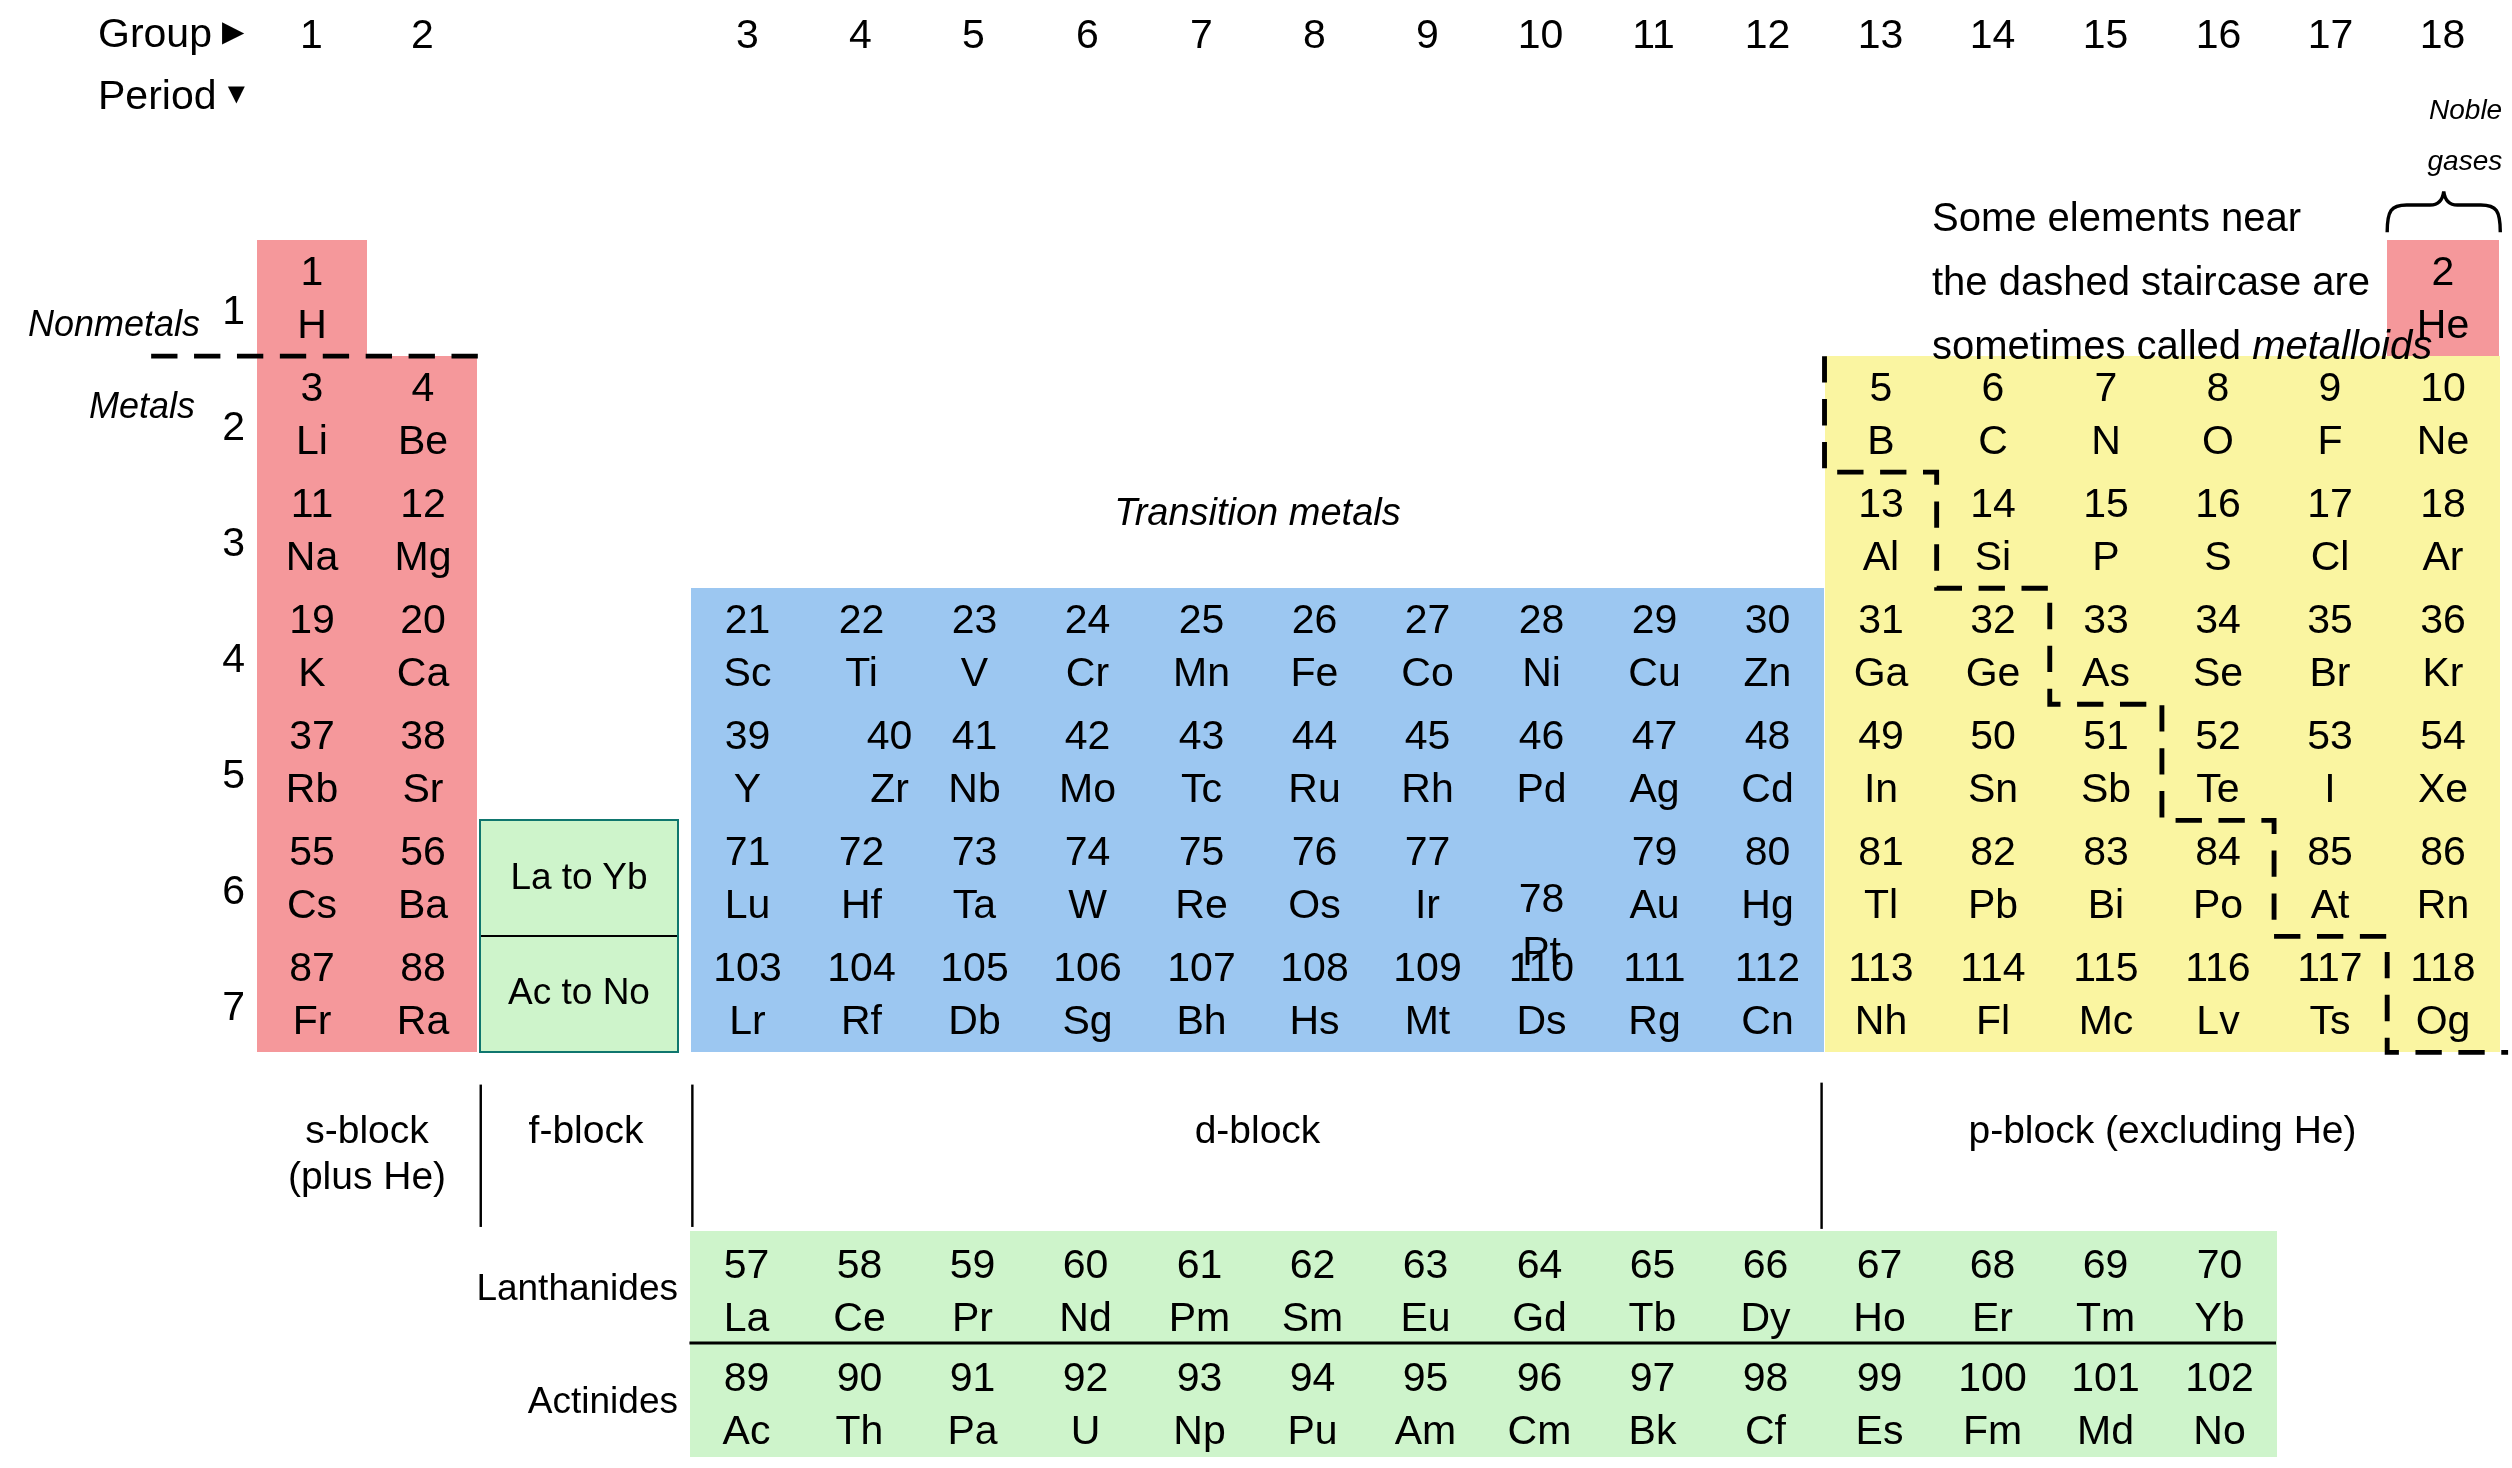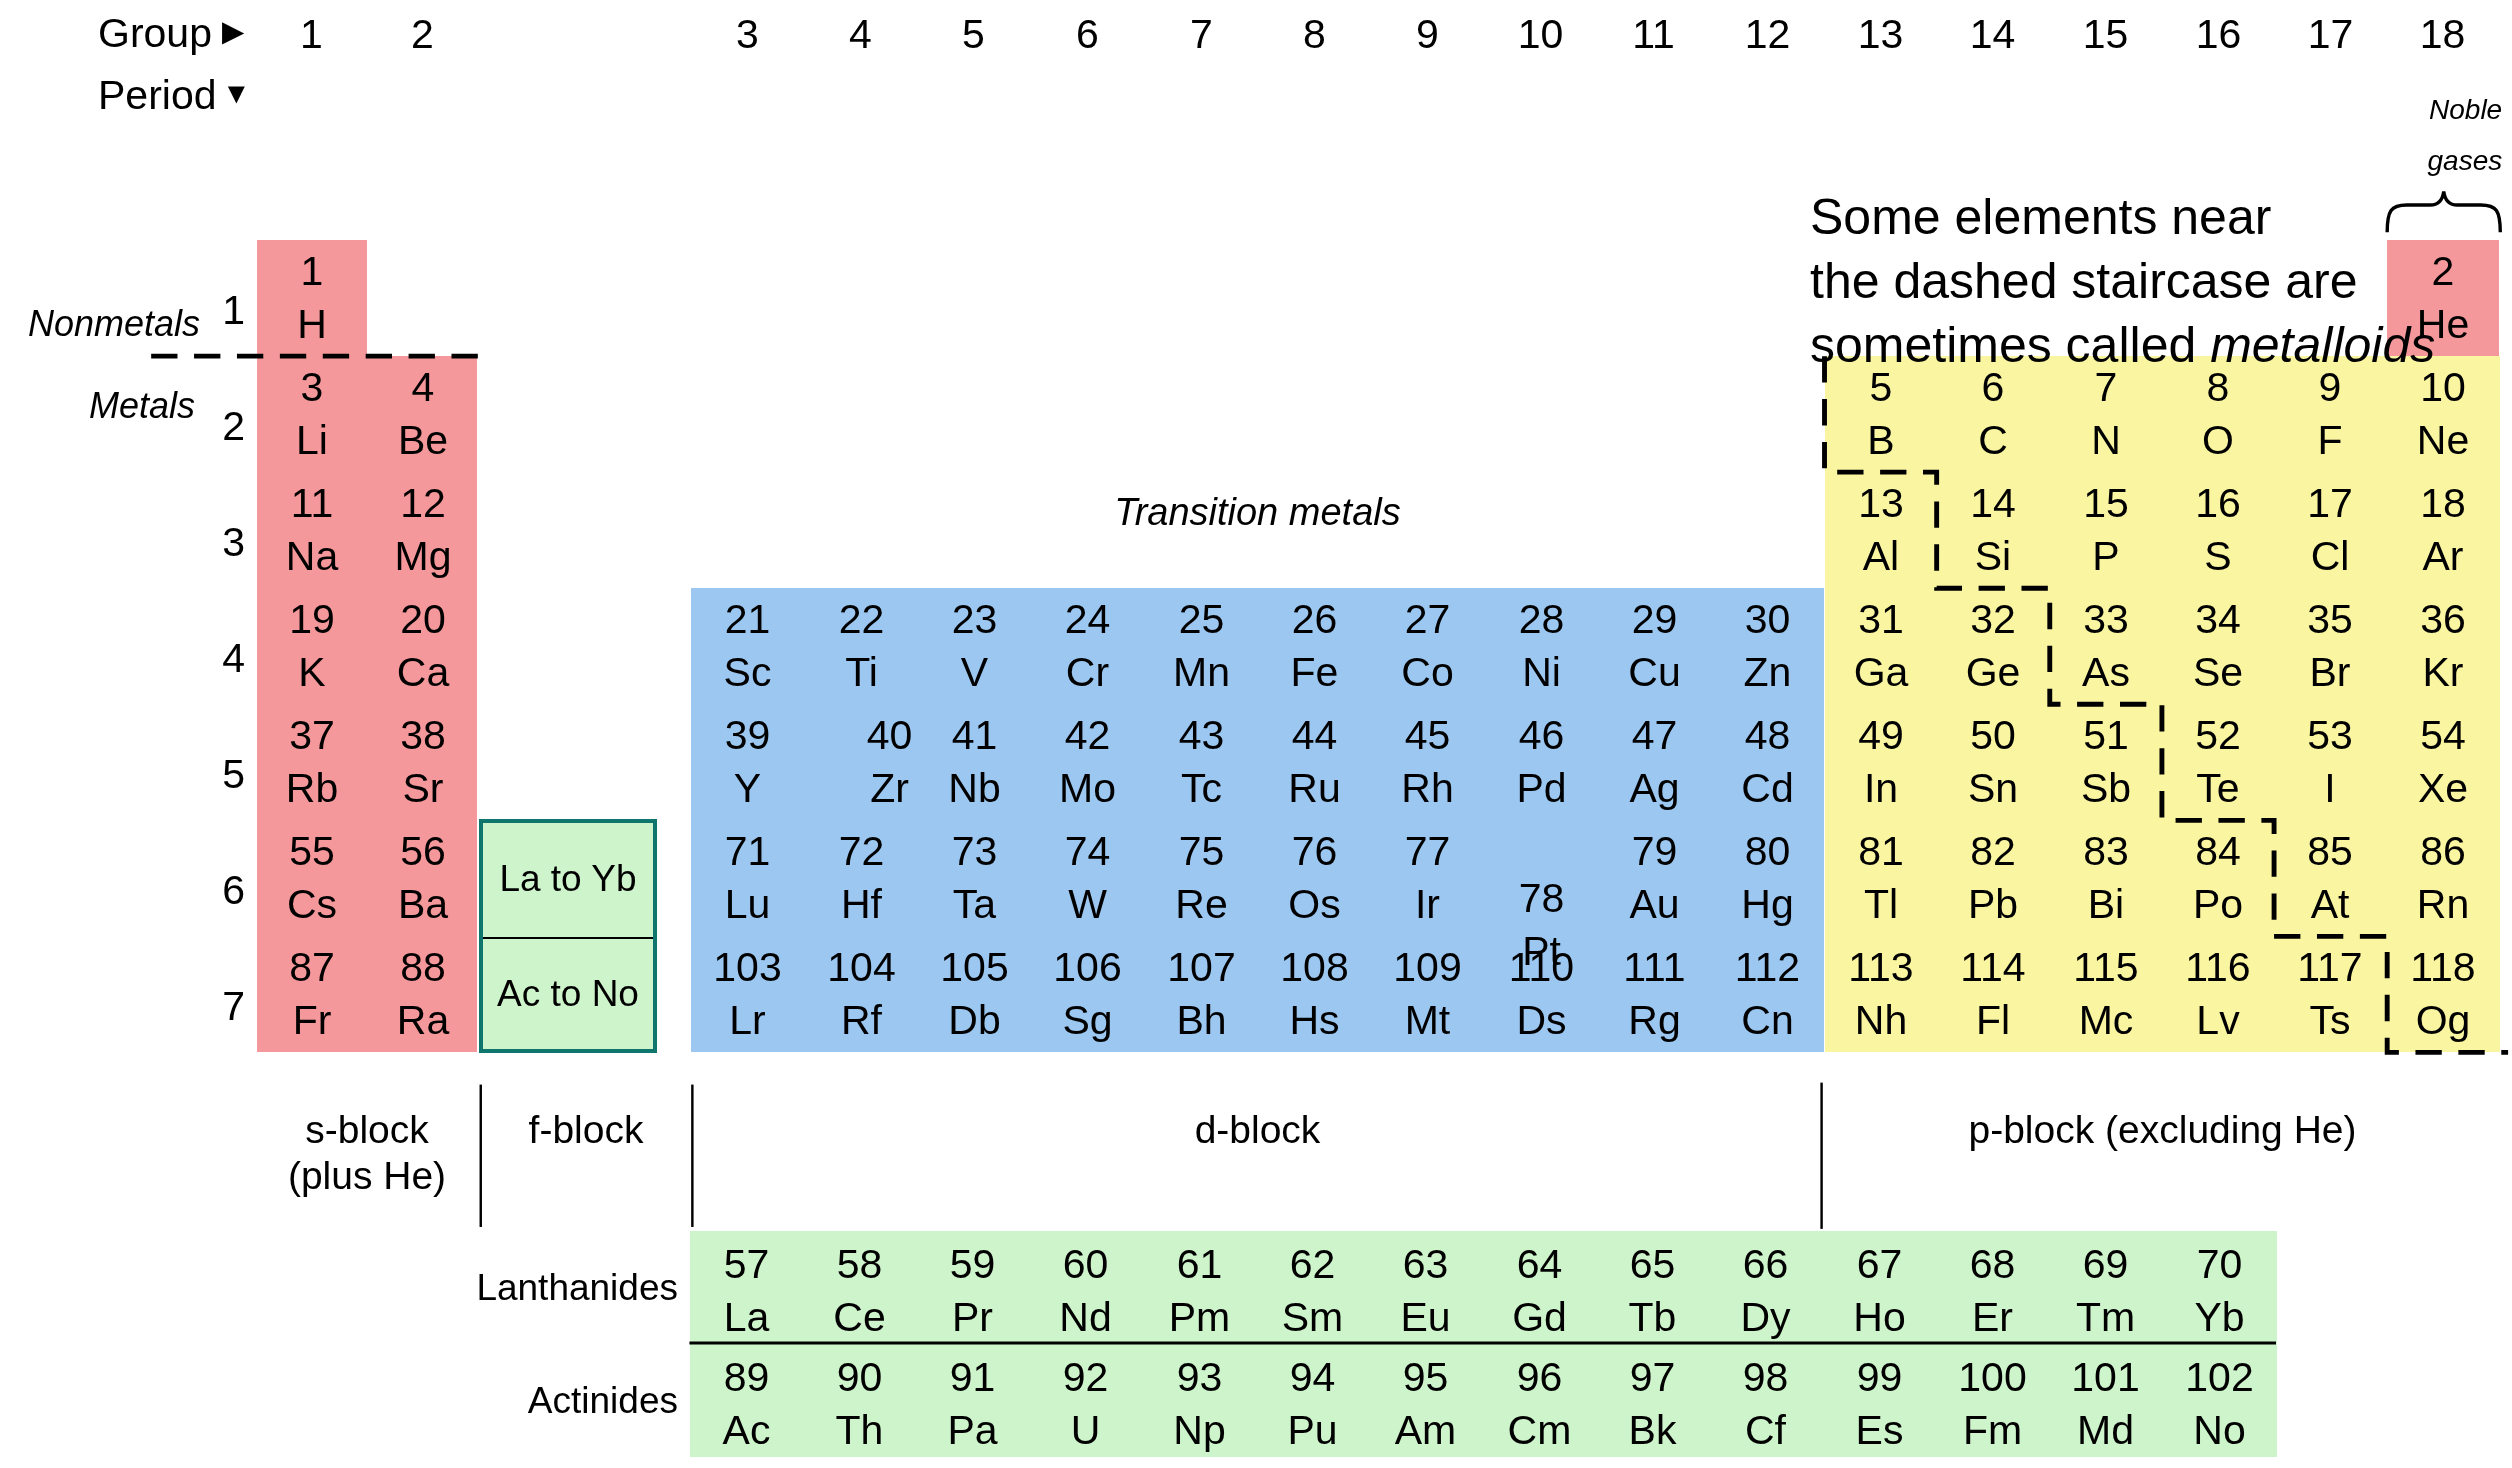--- a/index.html
+++ b/index.html
@@ -11,26 +11,26 @@
   .txt{position:absolute;z-index:3;white-space:nowrap;}
   .cell{position:absolute;z-index:3;text-align:center;box-sizing:border-box;padding-top:4.9px;}
   .cell .num{display:block;font-size:41px;line-height:52px;}
   .cell .sym{display:block;font-size:41px;line-height:54px;}
   .grpnum{position:absolute;z-index:3;font-size:41px;line-height:41px;width:117px;margin-left:-59px;text-align:center;top:13.7px;}
   .pernum{position:absolute;z-index:3;font-size:41px;line-height:41px;width:68px;left:177px;text-align:right;}
   .hdr-label{font-size:41px;line-height:43px;}
   .arrow{font-size:29px;line-height:43px;}
   .italic{font-style:italic;}
   #noble{right:9.8px;top:84px;text-align:right;font-size:28px;line-height:51px;font-style:italic;}
-  #annotation{left:1810px;top:185px;font-size:50px;line-height:64px;}
+  #annotation{left:1932px;top:185px;font-size:40px;line-height:64px;}
   #nonmetals{left:0;top:303px;width:200px;text-align:right;font-size:36px;font-style:italic;}
   #metals{left:0;top:385px;width:195px;text-align:right;font-size:36px;font-style:italic;}
   #trans-wrap{left:691px;top:484px;width:1133px;text-align:center;font-size:38px;line-height:57px;}
   .fcell-label{position:absolute;left:0;width:100%;text-align:center;font-size:37px;z-index:3;}
-  #fgreen{left:479px;top:819px;width:178px;height:234px;border:4px solid #0f766e;box-sizing:border-box;z-index:2;}
+  #fgreen{left:479px;top:819px;width:200px;height:234px;border:2px solid #0f766e;box-sizing:border-box;z-index:2;}
   #fgreen-divider{position:absolute;left:0;top:114px;width:100%;height:2px;background:#000;}
   .block-label{font-size:39px;line-height:41px;text-align:center;}
   .series-label{font-size:37px;line-height:41px;text-align:right;}
 </style>
 </head>
 <body>
 
 <div id="page">
 
   <div class="bg" id="bg-h" style="left: 257px; top: 240px; width: 110px; height: 116px; background: rgb(245, 152, 155);"></div>

